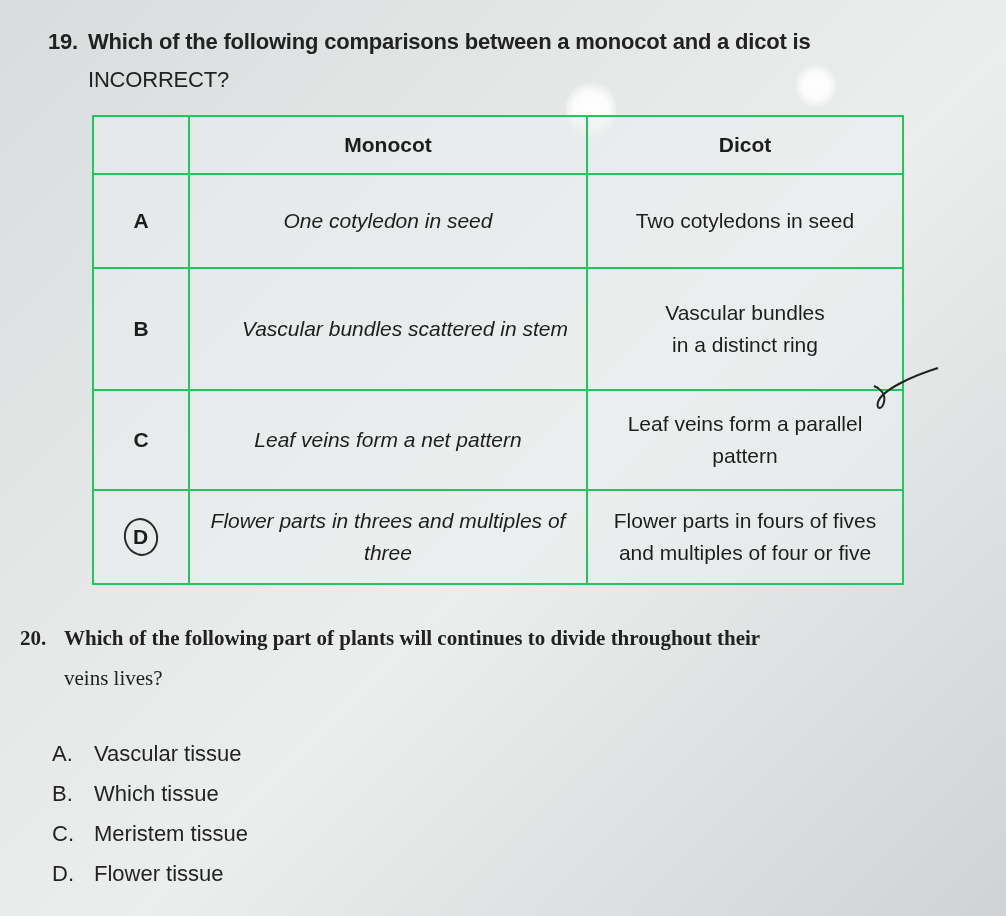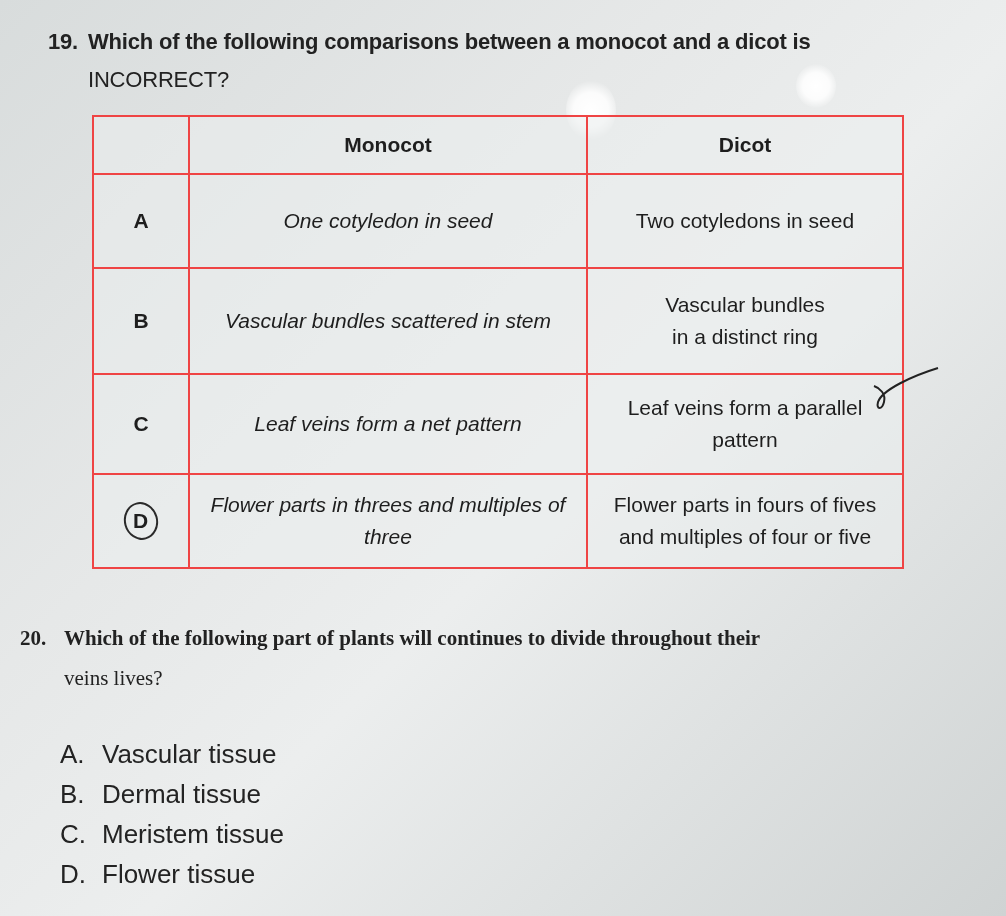--- a/index.html
+++ b/index.html
@@ -14,38 +14,38 @@
       position: absolute; left: 48px; top: 8px; font-size: 22px; font-weight: bold;
       color: #222; letter-spacing: -0.2px; line-height: 38px; margin-top: 15px;
     }
     .q19-title .num { display: inline-block; width: 40px; }
     .q19-title .line2 { padding-left: 40px; font-weight: normal; }
     table.cmp {
       position: absolute; left: 92px; top: 115px; width: 812px;
       border-collapse: collapse; background: rgba(235,238,238,0.55);
       font-size: 21px; color: #1e1e1e;
     }
-    table.cmp td, table.cmp th { border: 2px solid #ef4444; text-align: center; vertical-align: middle; line-height: 32px; }
+    table.cmp td, table.cmp th { border: 2px solid #22c55e; text-align: center; vertical-align: middle; line-height: 32px; }
     table.cmp th { font-weight: bold; height: 54px; }
     table.cmp td.letter { font-weight: bold; width: 92px; }
     table.cmp td.mono { width: 356px; font-style: italic; }
     table.cmp tr.r-a td { height: 90px; }
     table.cmp tr.r-b td { height: 96px; }
     table.cmp tr.r-c td { height: 96px; }
     table.cmp tr.r-d td { height: 90px; }
     .circled { display: inline-block; width: 30px; height: 34px; line-height: 34px; border: 2px solid #2a2a2a; border-radius: 50%; transform: rotate(-15deg); }
     .circled span { display: inline-block; transform: rotate(15deg); }
     .checkmark { position: absolute; left: 872px; top: 366px; }
     .q20-title {
       position: absolute; left: 20px; top: 618px; font-size: 21px; font-weight: bold;
       color: #222; line-height: 40px; font-family: Liberation Serif, serif;
     }
     .q20-title .num { display: inline-block; width: 44px; }
     .q20-title .line2 { padding-left: 44px; font-weight: normal; }
-    .options { position: absolute; left: 60px; top: 734px; list-style: none; margin: 0; padding: 0; font-size: 26px; color: #232323; }
+    .options { position: absolute; left: 52px; top: 734px; list-style: none; margin: 0; padding: 0; font-size: 22px; color: #232323; }
     .options li { height: 40px; line-height: 40px; }
     .options .ol { display: inline-block; width: 42px; }
   </style>
 </head>
 <body>
 
 <div class="glare" style="left:566px;top:80px;width:50px;height:60px;"></div>
 <div class="glare" style="left:796px;top:64px;width:40px;height:44px;"></div>
 
 <div class="q19-title">
@@ -60,21 +60,21 @@
     <th>Monocot</th>
     <th>Dicot</th>
   </tr>
   <tr class="r-a">
     <td class="letter">A</td>
     <td class="mono">One cotyledon in seed</td>
     <td>Two cotyledons in seed</td>
   </tr>
   <tr class="r-b">
     <td class="letter">B</td>
-    <td class="mono" style="padding:4px 18px;"><span>Vascular bundles scattered in stem</span></td>
+    <td class="mono" style="padding:12px 18px;text-align:right;"><span>Vascular bundles scattered in stem</span></td>
     <td style="padding:0 70px;border-radius:17px;"><span>Vascular bundles in a distinct ring</span></td>
   </tr>
   <tr class="r-c">
     <td class="letter">C</td>
     <td class="mono">Leaf veins form a net pattern</td>
     <td style="padding:0 30px;"><span>Leaf veins form a parallel pattern</span></td>
   </tr>
   <tr class="r-d">
     <td class="letter"><span class="circled"><span>D</span></span></td>
     <td class="mono" style="padding:0 20px;"><span>Flower parts in threes and multiples of three</span></td>
@@ -87,16 +87,16 @@
   <path d="M2 20 C 8 22, 14 28, 12 36 C 10 44, 4 44, 6 36 C 10 24, 40 10, 66 2" fill="none" stroke="#222" stroke-width="2"></path>
 </svg>
 
 <div class="q20-title">
   <div><span class="num">20.</span><span>Which of the following part of plants will continues to divide throughout their</span></div>
   <div class="line2">veins lives?</div>
 </div>
 
 <ul class="options">
   <li><span class="ol">A.</span><span>Vascular tissue</span></li>
-  <li><span class="ol">B.</span><span>Dermal tissue</span></li>
+  <li><span class="ol">B.</span><span>Which tissue</span></li>
   <li><span class="ol">C.</span><span>Meristem tissue</span></li>
   <li><span class="ol">D.</span><span>Flower tissue</span></li>
 </ul>
 
 </body></html>

